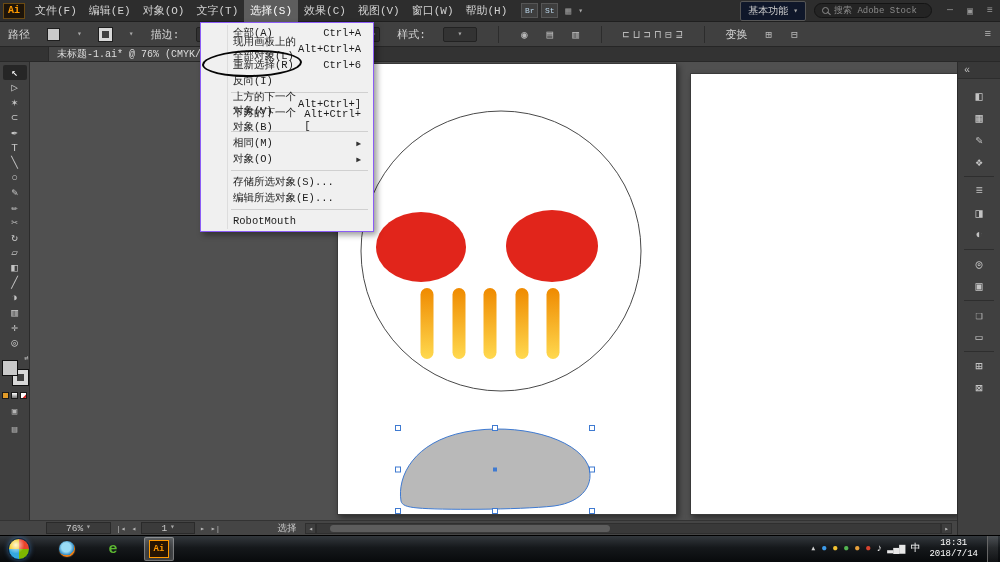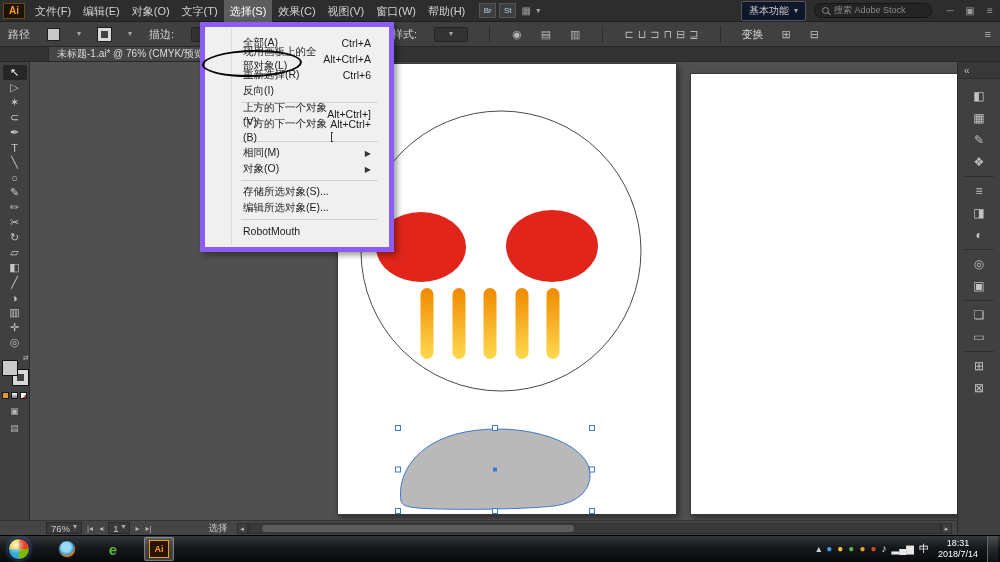--- a/index.html
+++ b/index.html
@@ -1,18 +1,18 @@
 <!DOCTYPE html>
 <html><head>
 <meta charset="utf-8">
 <style>
 *{margin:0;padding:0;box-sizing:border-box}
 html,body{width:1000px;height:562px;overflow:hidden}
 .screen{position:relative;width:1000px;height:562px;background:#505050;
-  font-family:Liberation Sans, sans-serif;color:#cfcfcf;font-size:12px;overflow:hidden}
+  font-family:Liberation Mono, monospace;color:#cfcfcf;font-size:12px;overflow:hidden}
 
 
 .menubar{position:absolute;left:0;top:0;width:100%;height:22px;background:#2d2d2d;
   border-bottom:1px solid #1f1f1f;display:flex;align-items:center;z-index:30}
 .ai-logo{width:22px;height:16px;margin:0 4px 0 3px;background:#1d1409;color:#ff9a00;font-weight:bold;
   font-size:10px;display:flex;align-items:center;justify-content:center;border:1px solid #6b4a12;flex:none}
 .mb-items{display:flex;height:22px}
 .mb-item{padding:0 6px;height:22px;line-height:22px;font-size:11px;color:#d2d2d2;white-space:nowrap}
 .mb-item.open{background:#5d5d5d;color:#fff}
 .mb-quick{display:flex;align-items:center;margin-left:8px;gap:3px}
@@ -67,38 +67,38 @@
 .mode-ic{margin-top:7px;color:#b5b5b5;font-size:9px}
 
 .canvas{position:absolute;left:30px;top:0;right:43px;height:458px;background:#505050;overflow:hidden}
 .artboard{position:absolute;background:#fff;box-shadow:2px 3px 6px rgba(0,0,0,.45);border:1px solid #3a3a3a}
 .artboard.a1{left:307px;top:1px;width:340px;height:452px}
 .artboard.a2{left:660px;top:11px;width:268px;height:442px}
 
 
 .statusbar{position:absolute;left:0;right:43px;top:458px;height:15px;background:#454545;border-top:1px solid #333;
   display:flex;align-items:center;font-size:9.5px;color:#c9c9c9;padding-left:46px;gap:4px;white-space:nowrap}
-.zoom-box,.ab-num{display:flex;align-items:flex-start;gap:3px;background:#3b3b3b;border:1px solid #2a2a2a;height:12px;padding:0 4px}
+.zoom-box,.ab-num{display:flex;align-items:flex-start;gap:3px;background:#3b3b3b;border:1px solid #2a2a2a;height:12px;padding:0 19px}
 .nav-ic{color:#b5b5b5;font-size:8px;padding:0 1px}
 .status-label{margin-left:52px}
 .hscroll{flex:1;display:flex;align-items:center;margin:0 5px;height:11px;min-width:60px}
 .hs-arrow{width:11px;flex:none;text-align:center;font-size:7px;color:#bbb;background:#3e3e3e;border:1px solid #2f2f2f;height:11px;line-height:10px}
 .hs-track{flex:1;height:11px;background:#393939;border:1px solid #2f2f2f;position:relative}
 .hs-thumb{position:absolute;left:2%;width:45%;top:1px;bottom:1px;background:#5d5d5d;border-radius:4px}
 
 
 .rightpanel{position:absolute;right:0;top:0;width:43px;height:473px;background:#404040;border-left:1px solid #2b2b2b}
 .rp-head{height:17px;display:flex;align-items:center;padding-left:6px;background:#383838;border-bottom:1px solid #2d2d2d;color:#bbb;font-size:10px}
 .rp-icons{display:flex;flex-direction:column;align-items:center;padding-top:6px}
 .rp-icon{width:26px;height:22px;display:flex;align-items:center;justify-content:center;color:#c3c3c3;font-size:12px}
 .rp-sep{width:30px;height:1px;background:#2e2e2e;margin:3px 0}
 
 
-.dmenu{position:absolute;left:200px;top:22px;width:194px;background:#f0f0f0;border:5px solid #8b5cf6;
-  box-shadow:3px 3px 6px rgba(0,0,0,.4);padding:8px;z-index:40;font-size:10.5px;color:#1b1b1b}
+.dmenu{position:absolute;left:200px;top:22px;width:174px;background:#f0f0f0;border:1px solid #8b5cf6;
+  box-shadow:3px 3px 6px rgba(0,0,0,.4);padding:2px;z-index:40;font-size:10.5px;color:#1b1b1b}
 .dmenu::before{content:"";position:absolute;left:26px;top:2px;bottom:2px;width:1px;background:#ddd}
 .dm-item{height:16px;display:flex;align-items:center;justify-content:space-between;padding:0 10px 0 30px;position:relative}
 .dm-shortcut{color:#1b1b1b}
 .dm-shortcut.sub{font-size:8px;color:#333}
 .dm-sep{height:1px;background:#d0d0d0;margin:3px 3px 3px 28px}
 
 
 .annotation{position:absolute;left:202px;top:50px;width:100px;height:27px;border:2.5px solid #060606;
   border-radius:50%;z-index:60;transform:rotate(-1.5deg);pointer-events:none}
 

